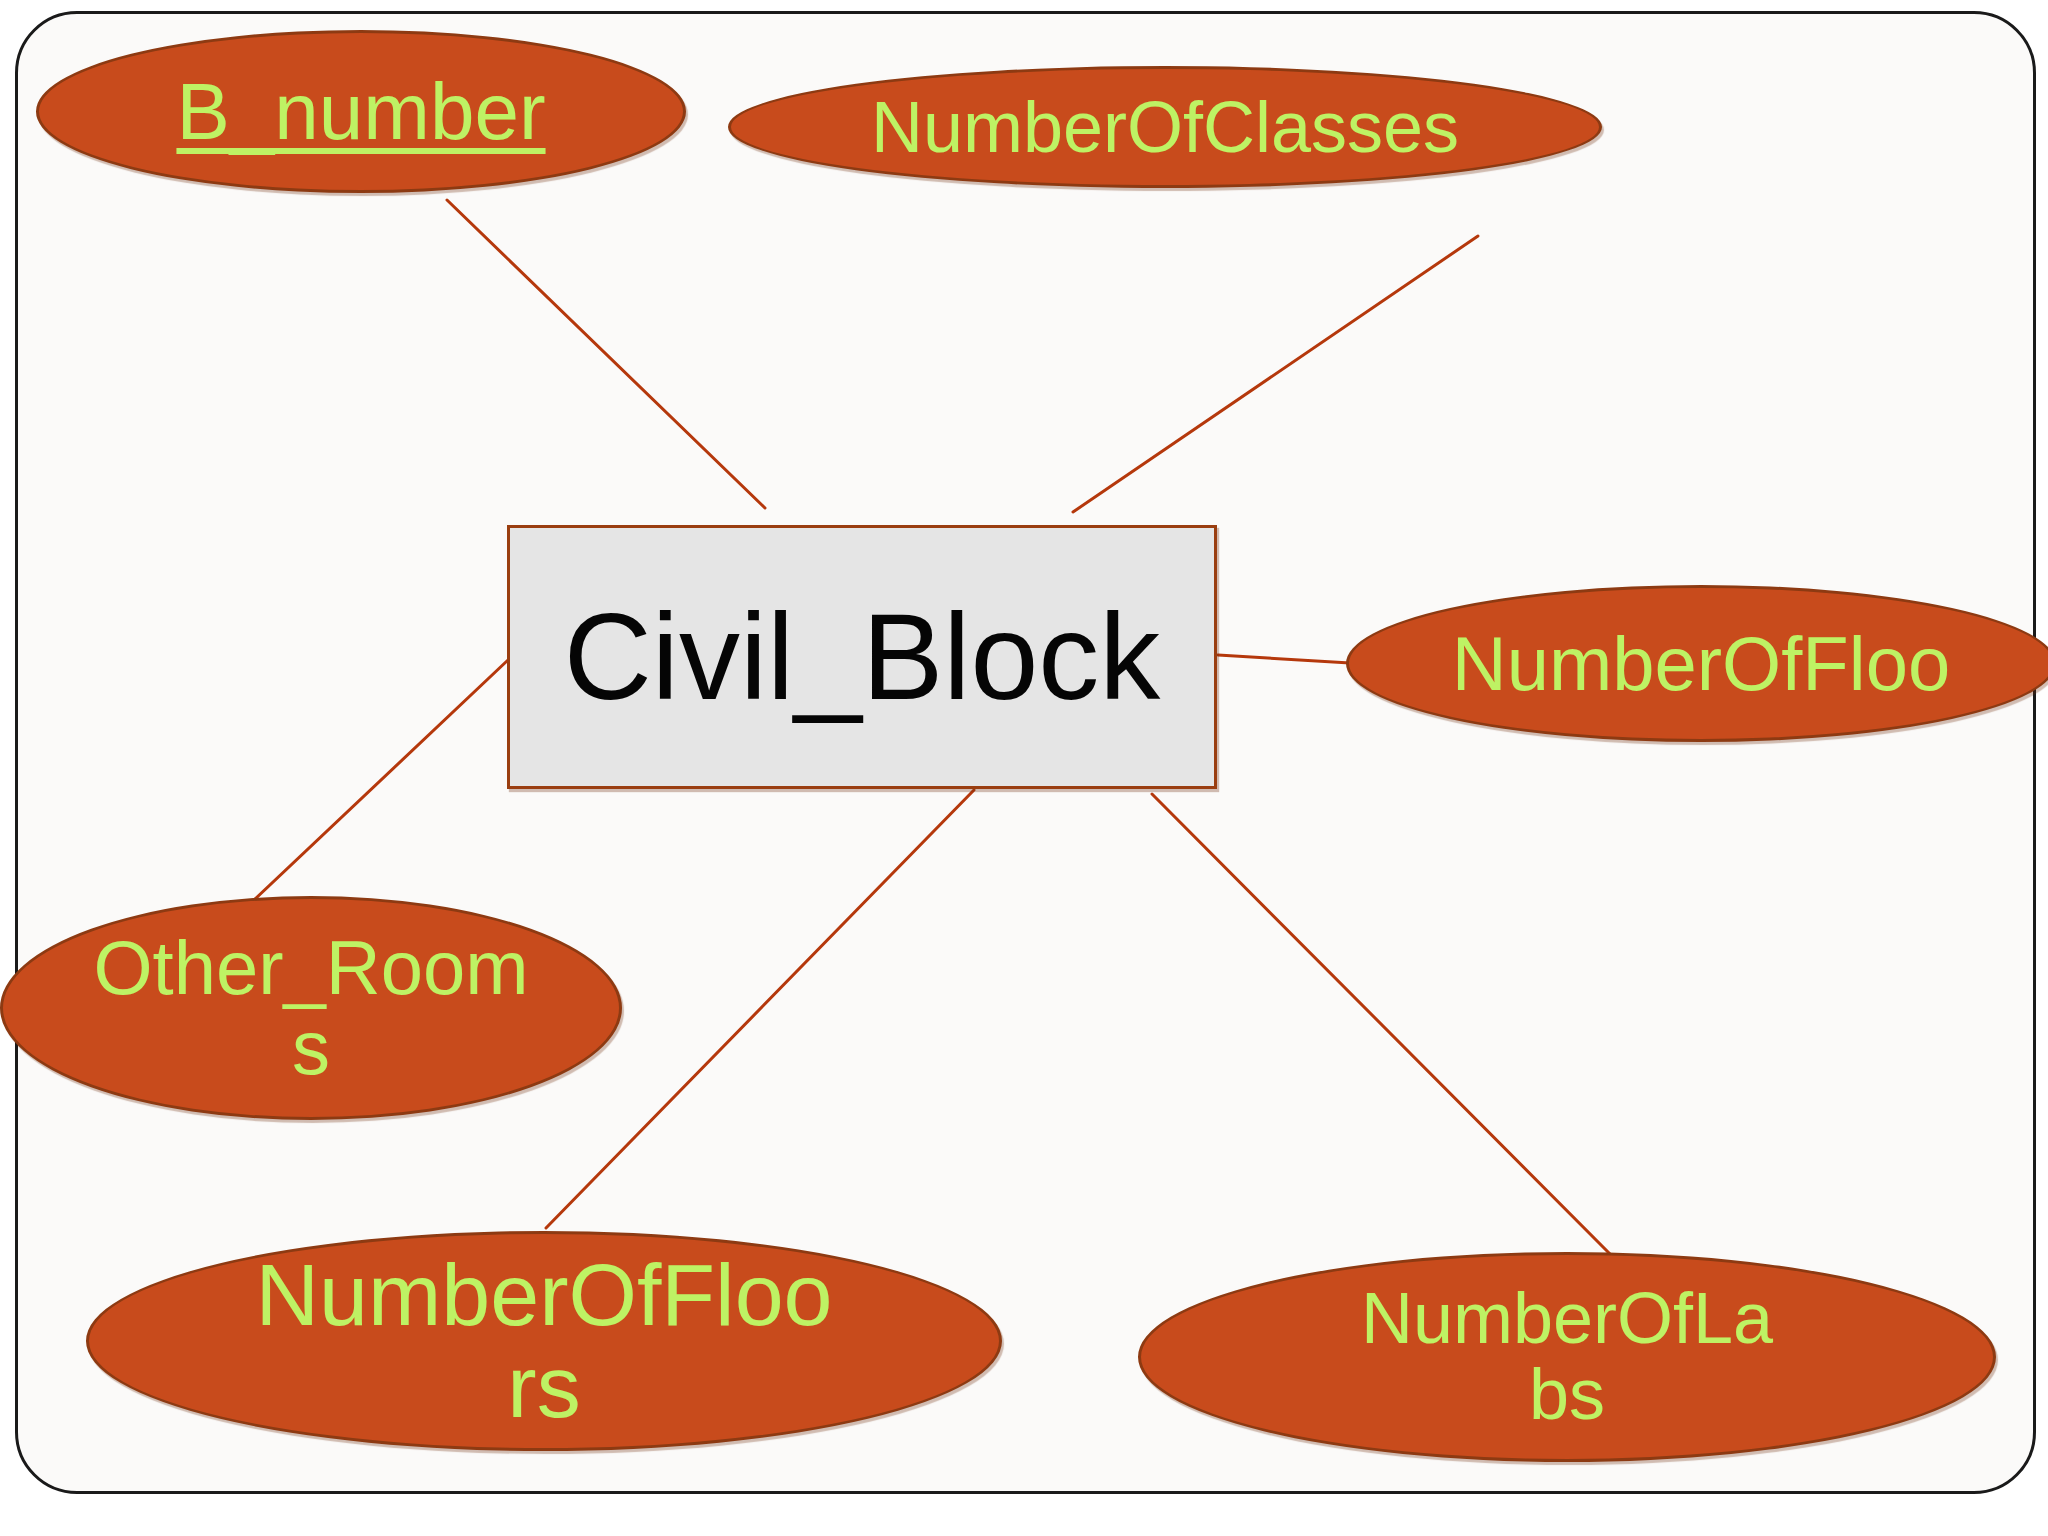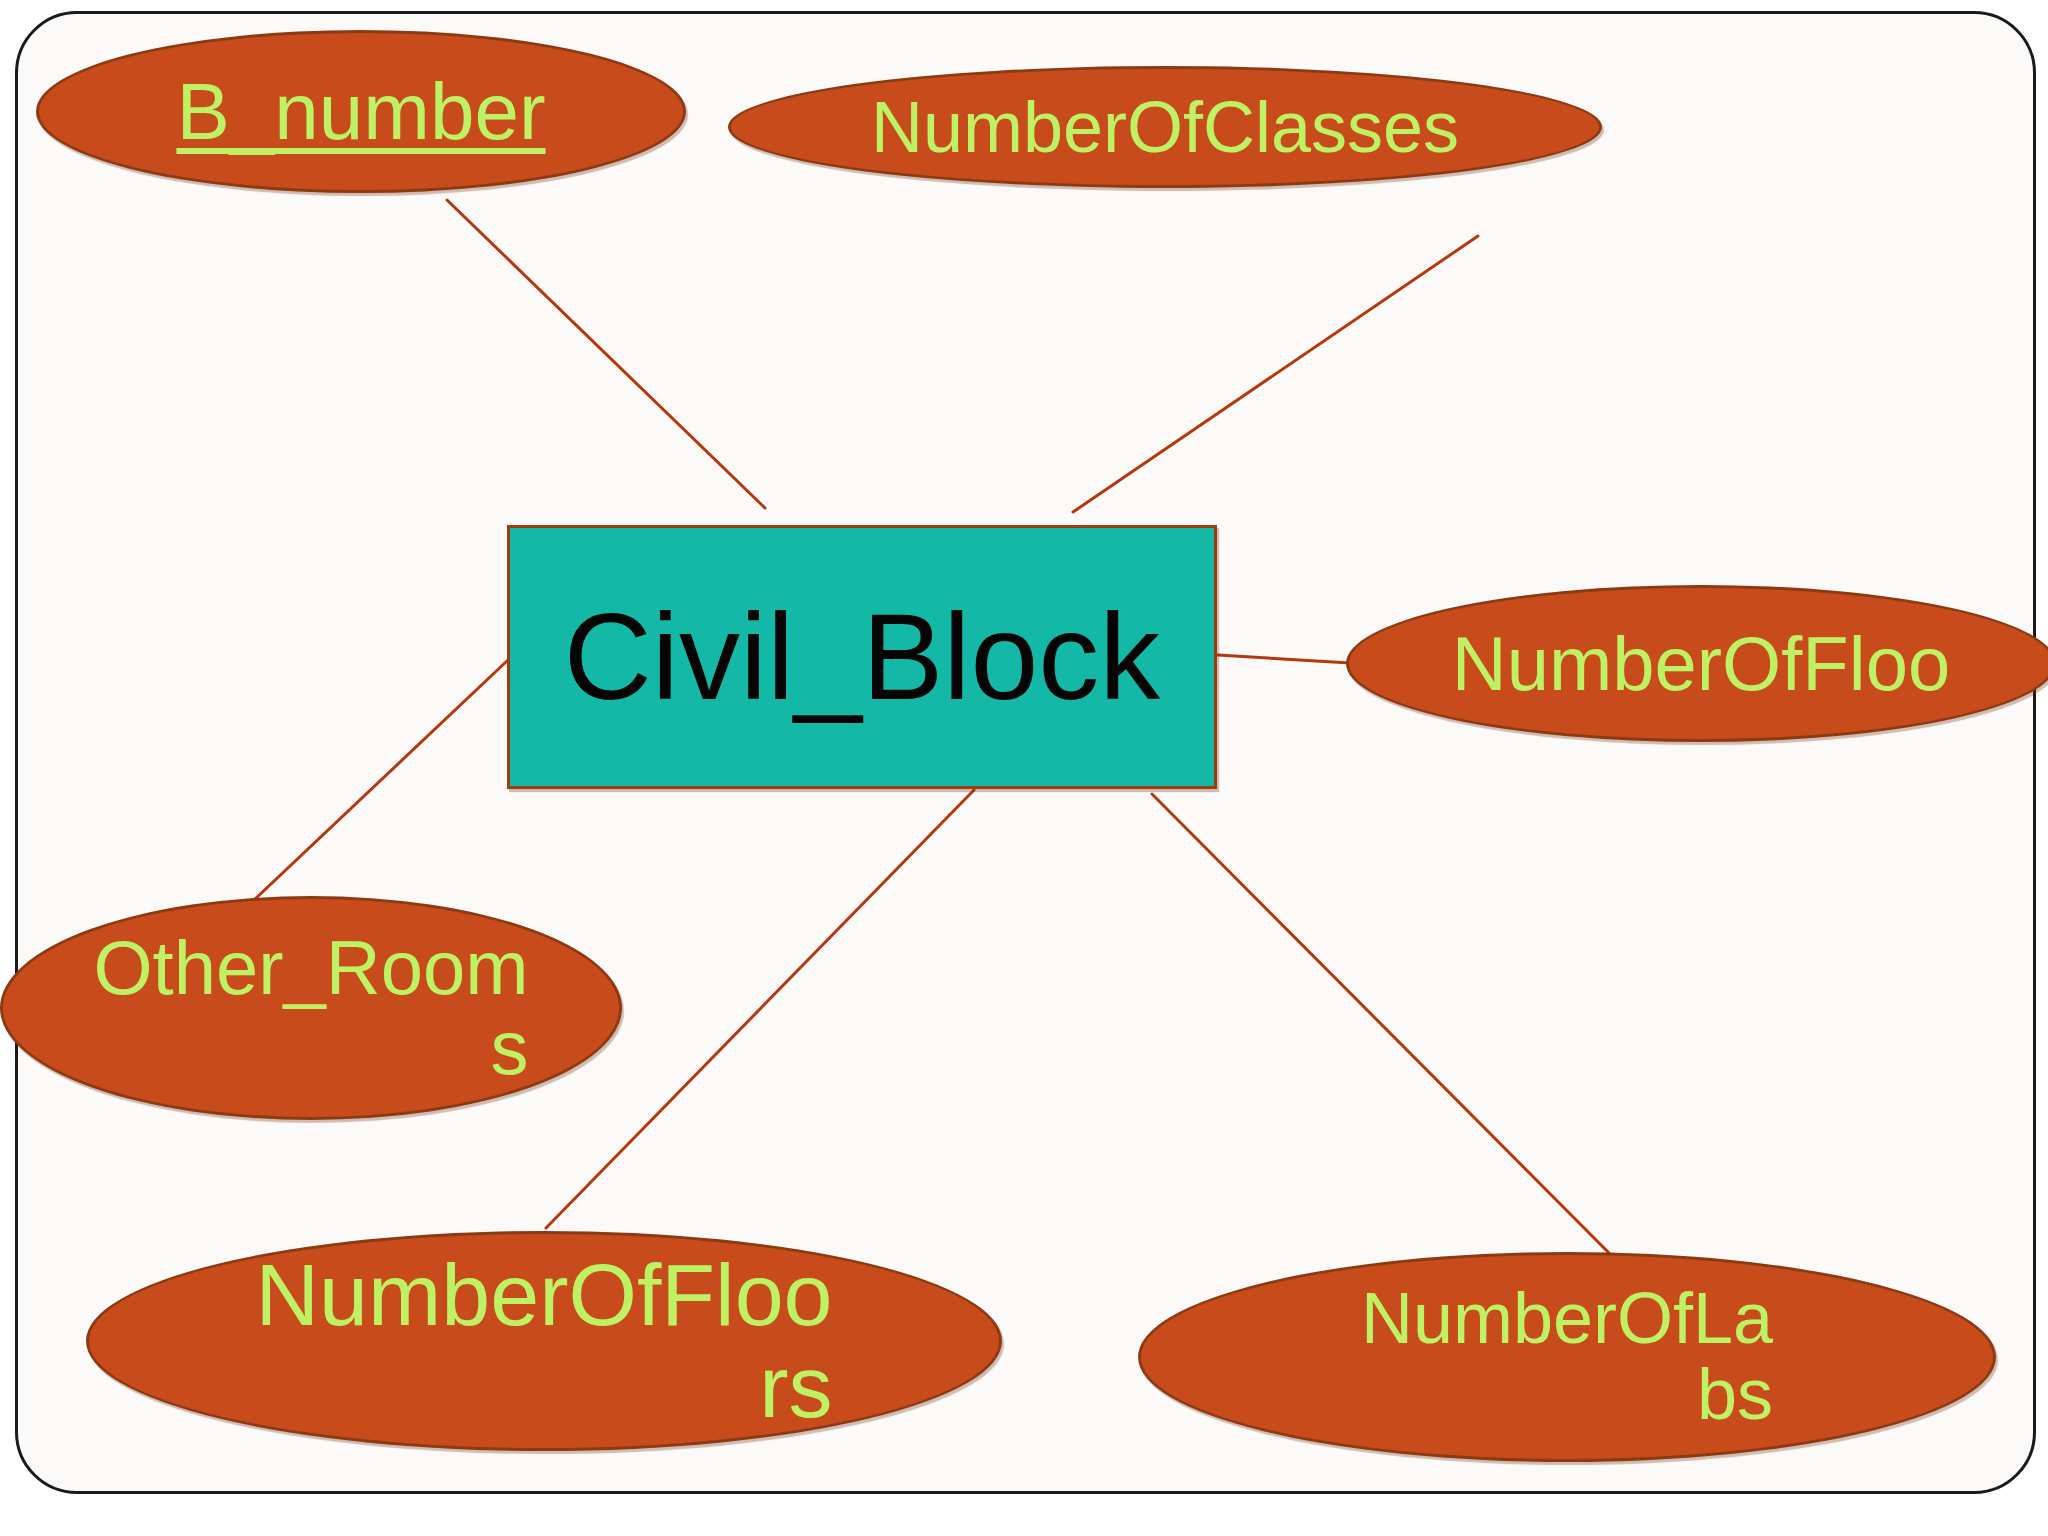--- a/index.html
+++ b/index.html
@@ -48,41 +48,41 @@
     border: 3px solid #8d3a12;
     box-shadow: 2px 3px 1px rgba(110, 42, 10, 0.30);
   }
   .attr-text {
     color: #bef264;
     display: block;
   }
   .attr-lines {
     display: flex;
     flex-direction: column;
-    align-items: flex-end;
+    align-items: center;
     line-height: 1.05;
   }
   .underlined {
     text-decoration: underline;
     text-decoration-thickness: 6px;
     text-underline-offset: 9px;
   }
   
   .attr-b-number        { left: 36px;   top: 30px;   width: 650px; height: 163px; font-size: 80px; }
   .attr-classes         { left: 728px;  top: 66px;   width: 874px; height: 122px; font-size: 72px; }
   .attr-description     { left: 1346px; top: 585px;  width: 710px; height: 157px; font-size: 76px; }
   .attr-other-rooms     { left: 0px;    top: 896px;  width: 622px; height: 224px; font-size: 76px; }
   .attr-floors          { left: 86px;   top: 1231px; width: 916px; height: 220px; font-size: 88px; }
   .attr-labs            { left: 1138px; top: 1252px; width: 858px; height: 210px; font-size: 72px; }
   .entity {
     left: 507px;
     top: 525px;
     width: 710px;
     height: 264px;
-    background: #14b8a6;
+    background: #e5e5e5;
     border: 3px solid #9a3e10;
     color: #050505;
     font-size: 122px;
     box-shadow: 2px 3px 1px rgba(110, 42, 10, 0.30);
   }
 </style>
 </head>
 <body>
 
 <div class="canvas">

